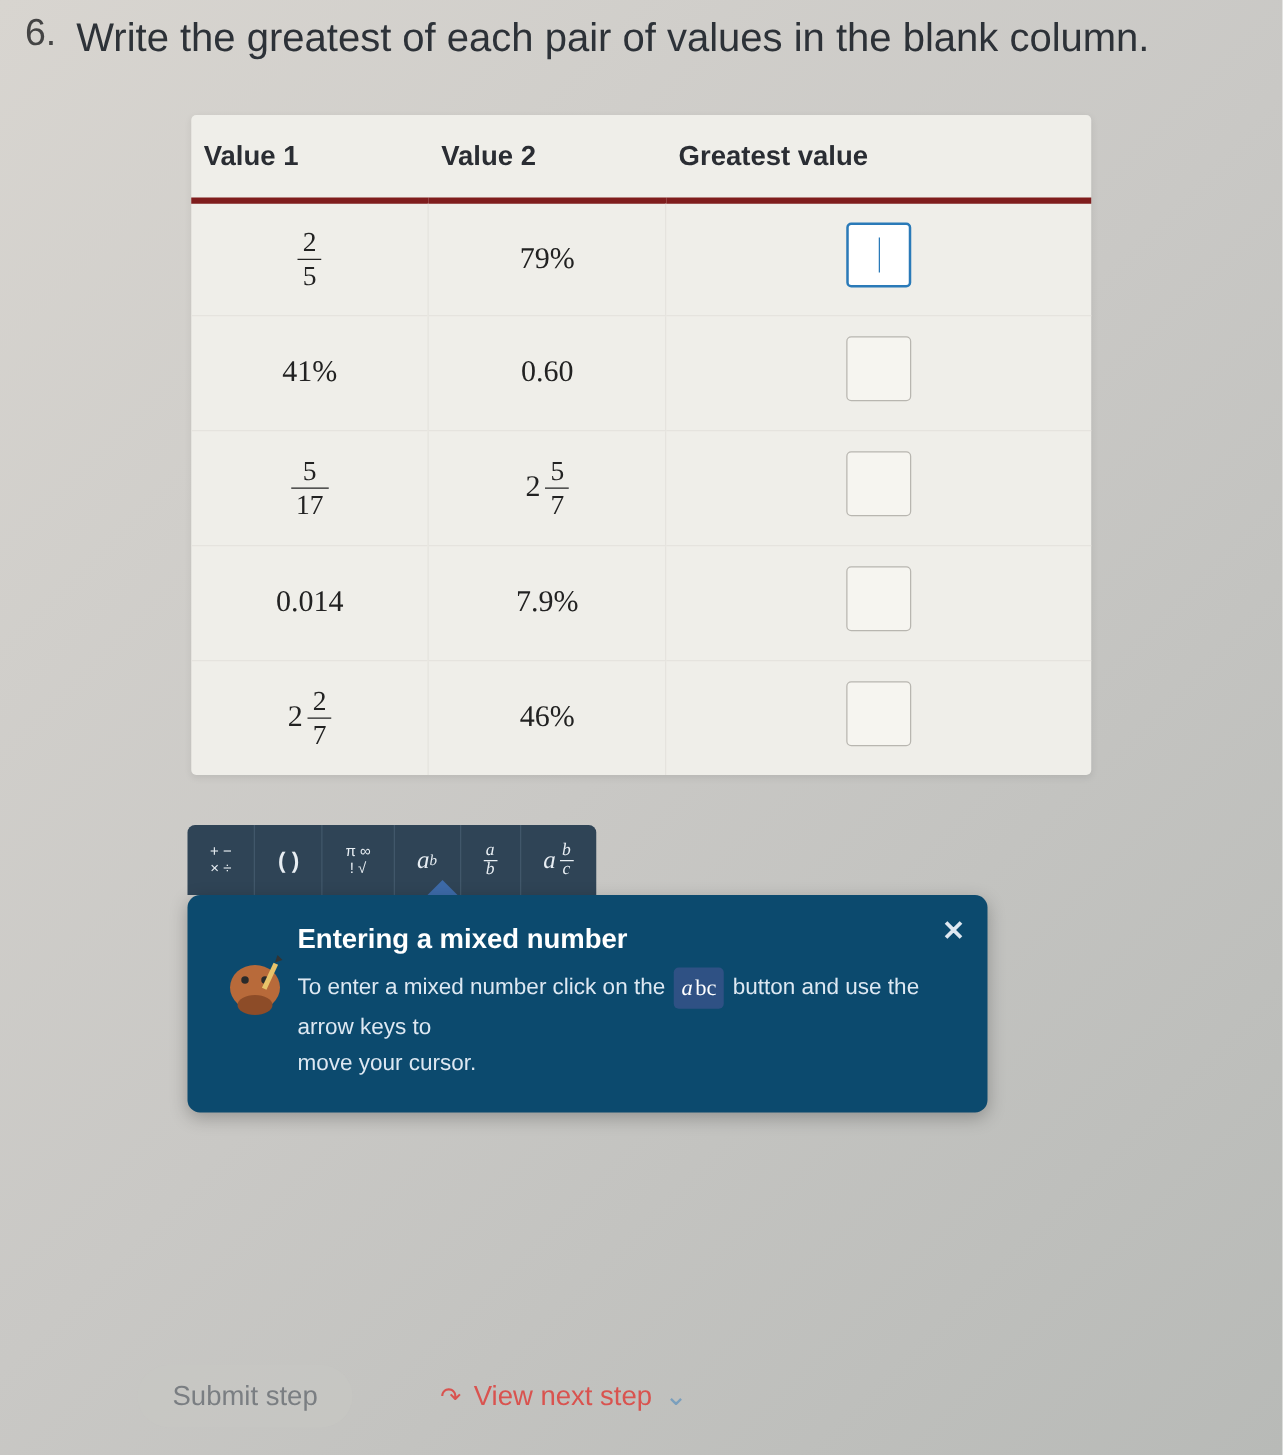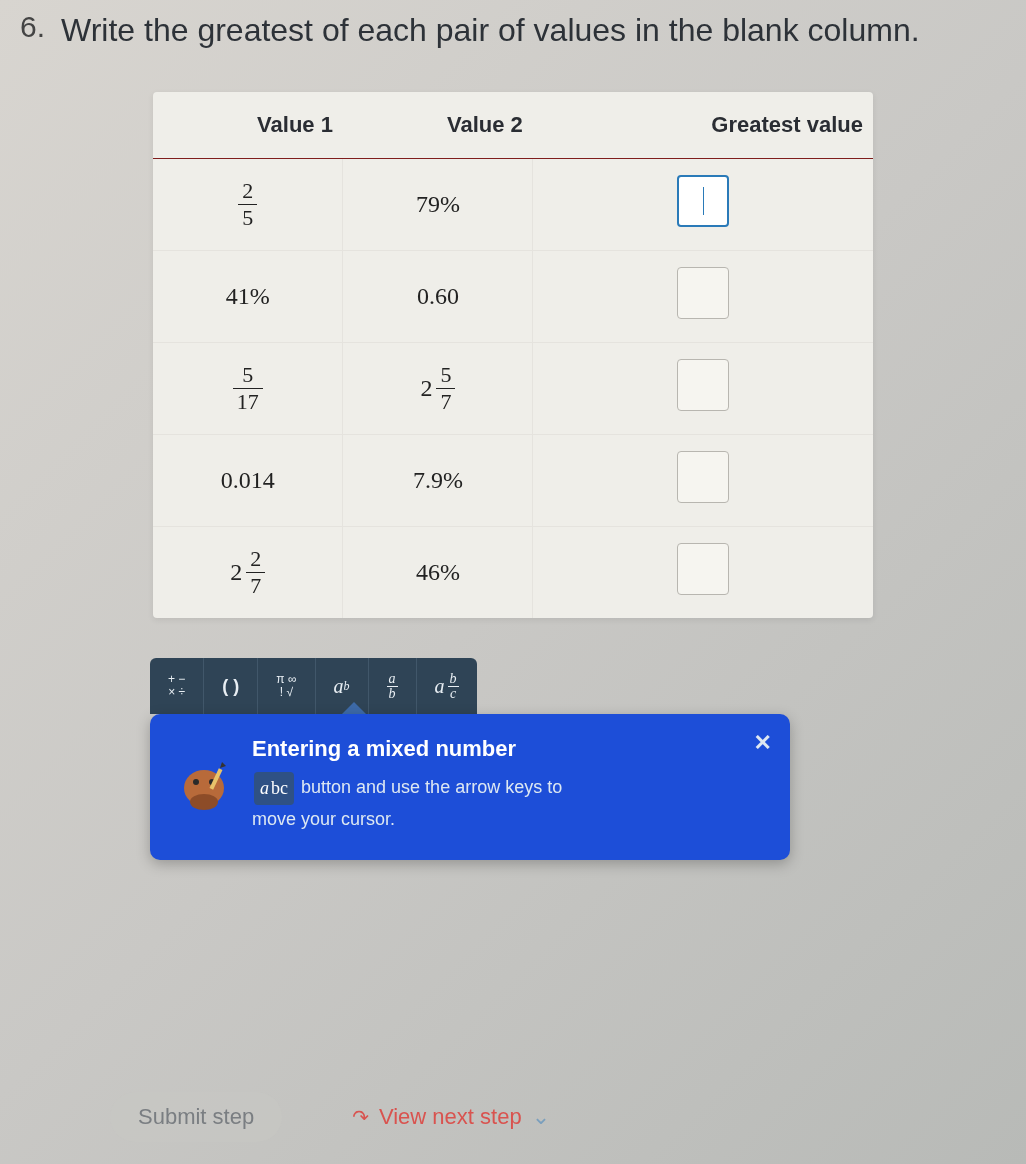--- a/index.html
+++ b/index.html
@@ -38,22 +38,22 @@
   }
   table {
     width: 100%;
     border-collapse: collapse;
   }
   th {
     font-size: 22px;
     font-weight: 700;
     color: #2a2d33;
     padding: 20px 10px;
-    text-align: right;
-    border-bottom: 1px solid #7f1d1d;
+    text-align: left;
+    border-bottom: 5px solid #7f1d1d;
   }
   td {
     height: 92px;
     text-align: center;
     vertical-align: middle;
     font-size: 24px;
     color: #222;
     border-top: 1px solid #e5e3de;
     border-right: 1px solid #e5e3de;
     font-family: "Times New Roman", serif;
@@ -127,26 +127,26 @@
   .tooltip-arrow {
     position: absolute;
     top: -12px;
     left: 190px;
     width: 0; height: 0;
     border-left: 14px solid transparent;
     border-right: 14px solid transparent;
     border-bottom: 14px solid #3d6aa8;
   }
   .tooltip {
-    background: #1d4ed8;
+    background: #0c4a6e;
     border-radius: 10px;
     padding: 22px 24px 26px 24px;
     color: #eaf1f8;
     display: flex;
-    gap: 18px;
+    gap: 4px;
     position: relative;
     box-shadow: 0 4px 14px rgba(0,0,0,0.25);
   }
   .mascot {
     width: 60px; height: 60px;
     flex-shrink: 0;
     align-self: flex-start;
     margin-top: 18px;
   }
   .tooltip h3 { font-size: 22px; font-weight: 600; margin-bottom: 10px; color:#fff;}
@@ -298,20 +298,21 @@
       <ellipse cx="30" cy="34" rx="20" ry="18" fill="#b86a3a"></ellipse>
       <ellipse cx="30" cy="48" rx="14" ry="8" fill="#8d4c28"></ellipse>
       <circle cx="22" cy="28" r="3" fill="#2a2a2a"></circle>
       <circle cx="38" cy="28" r="3" fill="#2a2a2a"></circle>
       <rect x="40" y="14" width="4" height="22" fill="#e8c36a" transform="rotate(25 42 25)"></rect>
       <polygon points="48,8 52,12 46,14" fill="#333"></polygon>
     </svg>
     <div>
       <h3>Entering a mixed number</h3>
       <p>
+        <span>To enter a mixed number click on the</span>
         <span class="inline-btn">
           <span class="base" style="margin-right:2px;font-style:italic;">a</span>
           <span class="sfrac"><span class="n">b</span><span class="d">c</span></span>
         </span>
         <span>button and use the arrow keys to</span><br>
         <span>move your cursor.</span>
       </p>
     </div>
     <div class="close-x">✕</div>
   </div>

